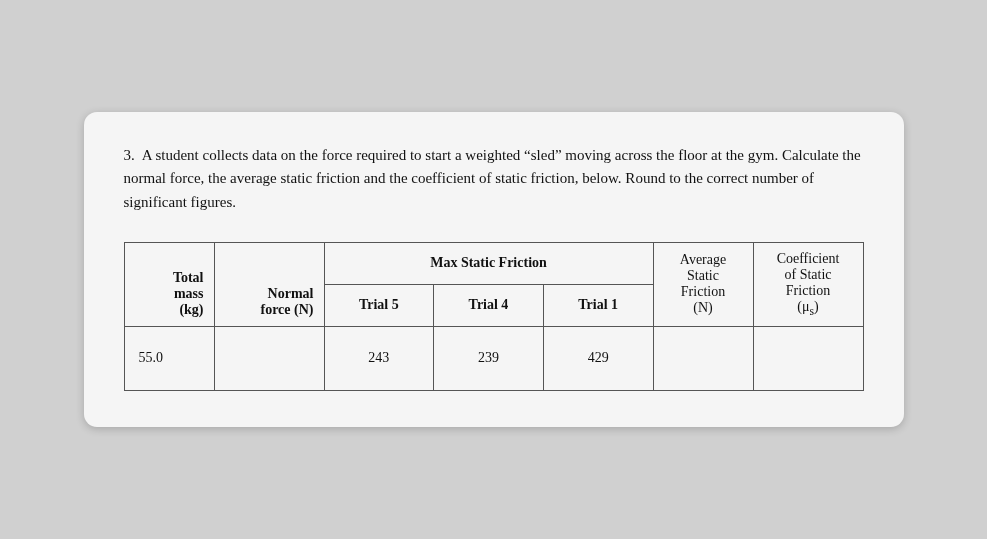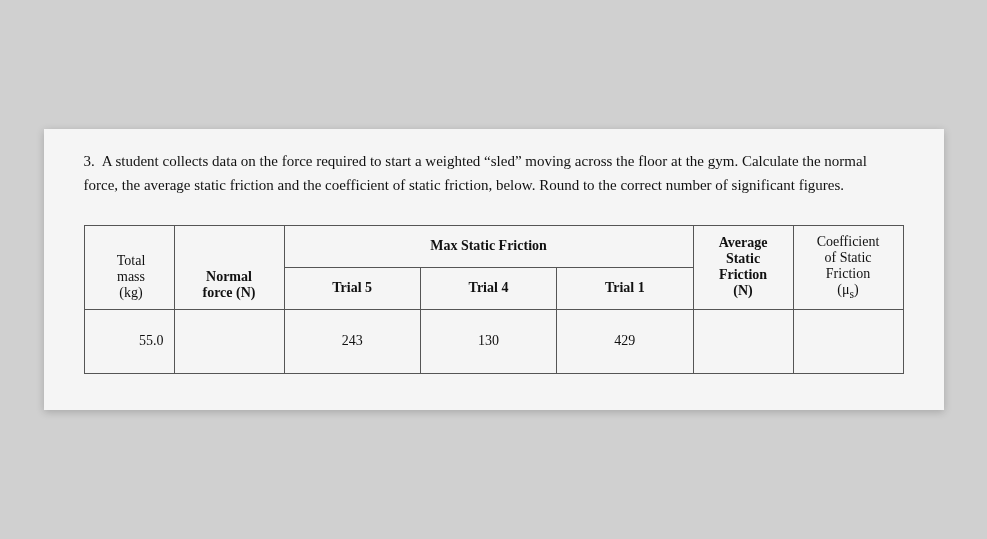--- a/index.html
+++ b/index.html
@@ -13,23 +13,23 @@
       display: flex;
       justify-content: center;
       align-items: center;
       width: 987px;
       height: 539px;
       font-family: Georgia, 'Times New Roman', serif;
     }
 
     .card {
       background-color: #f5f5f5;
-      border-radius: 0;
-      padding: 21px 40px 36px 40px;
-      width: 900px;
+      border-radius: 13px;
+      padding: 32px 40px 36px 40px;
+      width: 820px;
       box-shadow: 0 2px 8px rgba(0,0,0,0.2);
     }
 
     .question-text {
       font-size: 15px;
       line-height: 1.55;
       color: #111;
       margin-bottom: 28px;
     }
 
@@ -48,56 +48,56 @@
 
     th, td {
       border: 1.5px solid #555;
       text-align: center;
       vertical-align: middle;
       padding: 8px 10px;
     }
 
     .col-total-mass {
       width: 90px;
-      text-align: center;
+      text-align: right;
       padding-left: 14px;
-      font-weight: normal;
+      font-weight: bold;
       vertical-align: bottom;
     }
 
     .col-normal-force {
       width: 110px;
-      text-align: center;
+      text-align: right;
       padding-left: 10px;
       font-weight: bold;
       vertical-align: bottom;
     }
 
     .col-max-static {
       
     }
 
     .col-avg-static {
       width: 100px;
-      font-weight: bold;
+      font-weight: normal;
     }
 
     .col-coeff {
       width: 110px;
       font-weight: normal;
     }
 
     .data-row td {
       height: 64px;
       font-size: 14px;
       text-align: center;
     }
 
     .data-row td.left-align {
-      text-align: right;
+      text-align: left;
       padding-left: 14px;
     }
   </style>
 </head>
 <body>
 
 <div class="card">
   <p class="question-text">
     <span class="question-number">3.</span>
     <span>A student collects data on the force required to start a weighted “sled” moving across the floor at the gym.  Calculate the normal force, the average static friction and the coefficient of static friction, below.  Round to the correct number of significant figures.</span>
@@ -116,20 +116,20 @@
         <th>Trial 5</th>
         <th>Trial 4</th>
         <th>Trial 1</th>
       </tr>
     </thead>
     <tbody>
       <tr class="data-row">
         <td class="left-align">55.0</td>
         <td></td>
         <td>243</td>
-        <td>130</td>
+        <td>239</td>
         <td>429</td>
         <td></td>
         <td></td>
       </tr>
     </tbody>
   </table>
 </div>
 
 </body></html>

